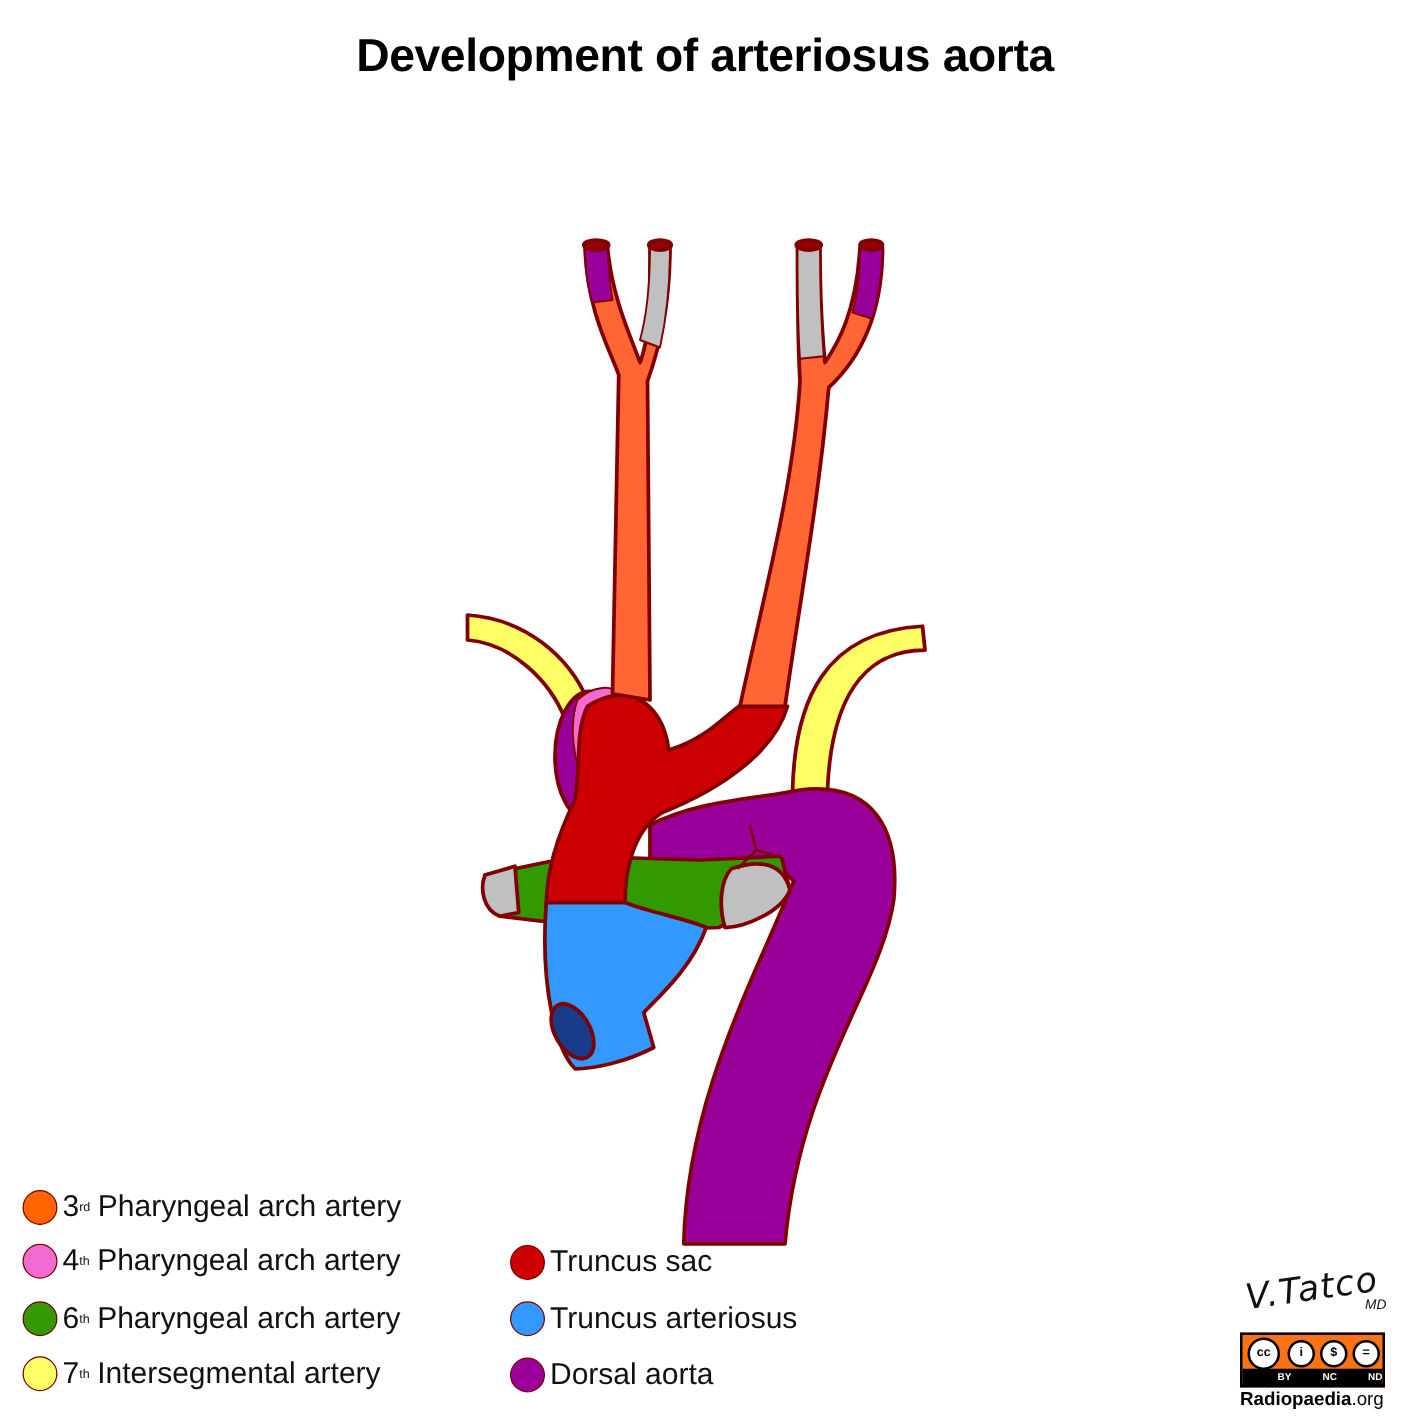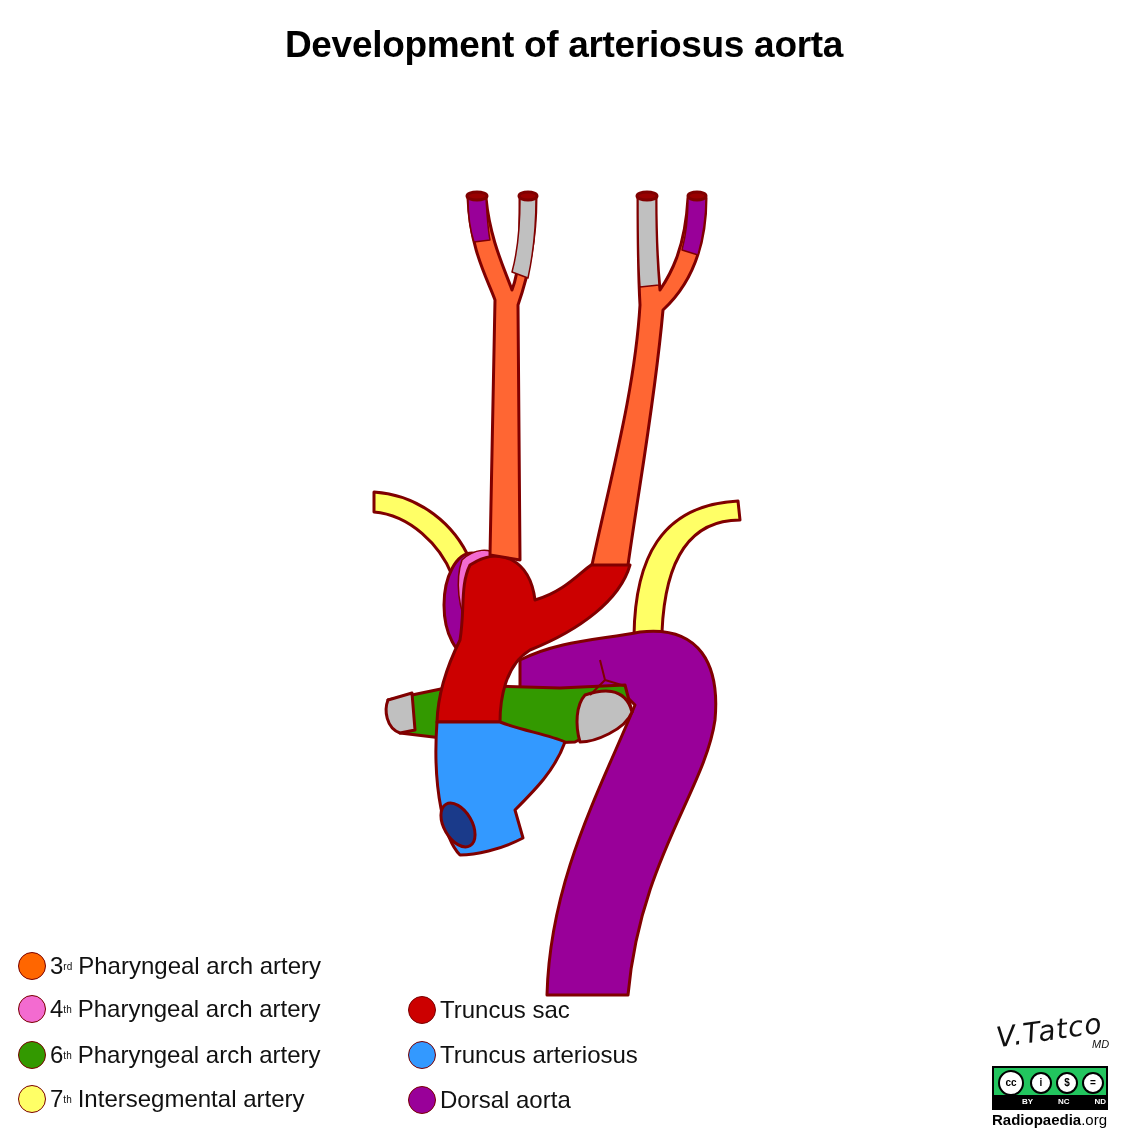--- a/index.html
+++ b/index.html
@@ -5,21 +5,21 @@
     html, body { margin: 0; padding: 0; background: #ffffff; }
     body { width: 1128px; height: 1133px; position: relative; overflow: hidden; font-family: "Liberation Sans", sans-serif; }
     .title { position: absolute; left: 0; top: 24px; width: 1128px; text-align: center; font-weight: bold; font-size: 37px; color: #000; letter-spacing: -0.3px; }
     svg.diagram { position: absolute; left: 0; top: 0; }
     .legend-item { position: absolute; display: flex; align-items: center; font-size: 24px; color: #111; white-space: nowrap; }
     .dot { width: 28px; height: 28px; border-radius: 50%; border: 1.5px solid #7a0000; box-sizing: border-box; margin-right: 4px; flex: none; }
     .sup { font-size: 10px; vertical-align: 9px; margin-right: 6px; }
     .credit { position: absolute; left: 988px; top: 1014px; width: 128px; }
     .sig { font-family: "DejaVu Sans", sans-serif; font-style: italic; font-size: 28px; color: #111; position: absolute; left: 8px; top: 0; transform: rotate(-8deg); letter-spacing: 1px; }
     .md { position: absolute; left: 84px; top: 24px; font-size: 11px; font-style: italic; color: #111; margin-left: 20px; }
-    .cc { position: absolute; left: 4px; top: 52px; width: 116px; height: 44px; background: #22c55e; border: 2px solid #000; box-sizing: border-box; }
+    .cc { position: absolute; left: 4px; top: 52px; width: 116px; height: 44px; background: #f97316; border: 2px solid #000; box-sizing: border-box; }
     .cc-bar { position: absolute; left: 0; bottom: 0; width: 100%; height: 13px; background: #000; color: #fff; font-size: 8px; font-weight: bold; display: flex; justify-content: space-between; padding-left: 28px; box-sizing: border-box; line-height: 13px; }
     .cc-circle { position: absolute; top: 4px; width: 22px; height: 22px; border-radius: 50%; background: #fff; border: 2px solid #000; box-sizing: border-box; font-size: 10px; font-weight: bold; text-align: center; line-height: 18px; }
     .rp { position: absolute; left: 4px; top: 97px; font-size: 15px; color: #000; }
     .rp b { font-weight: bold; }
   </style>
 </head>
 <body>
 
 <div class="title">Development of arteriosus aorta</div>
 

